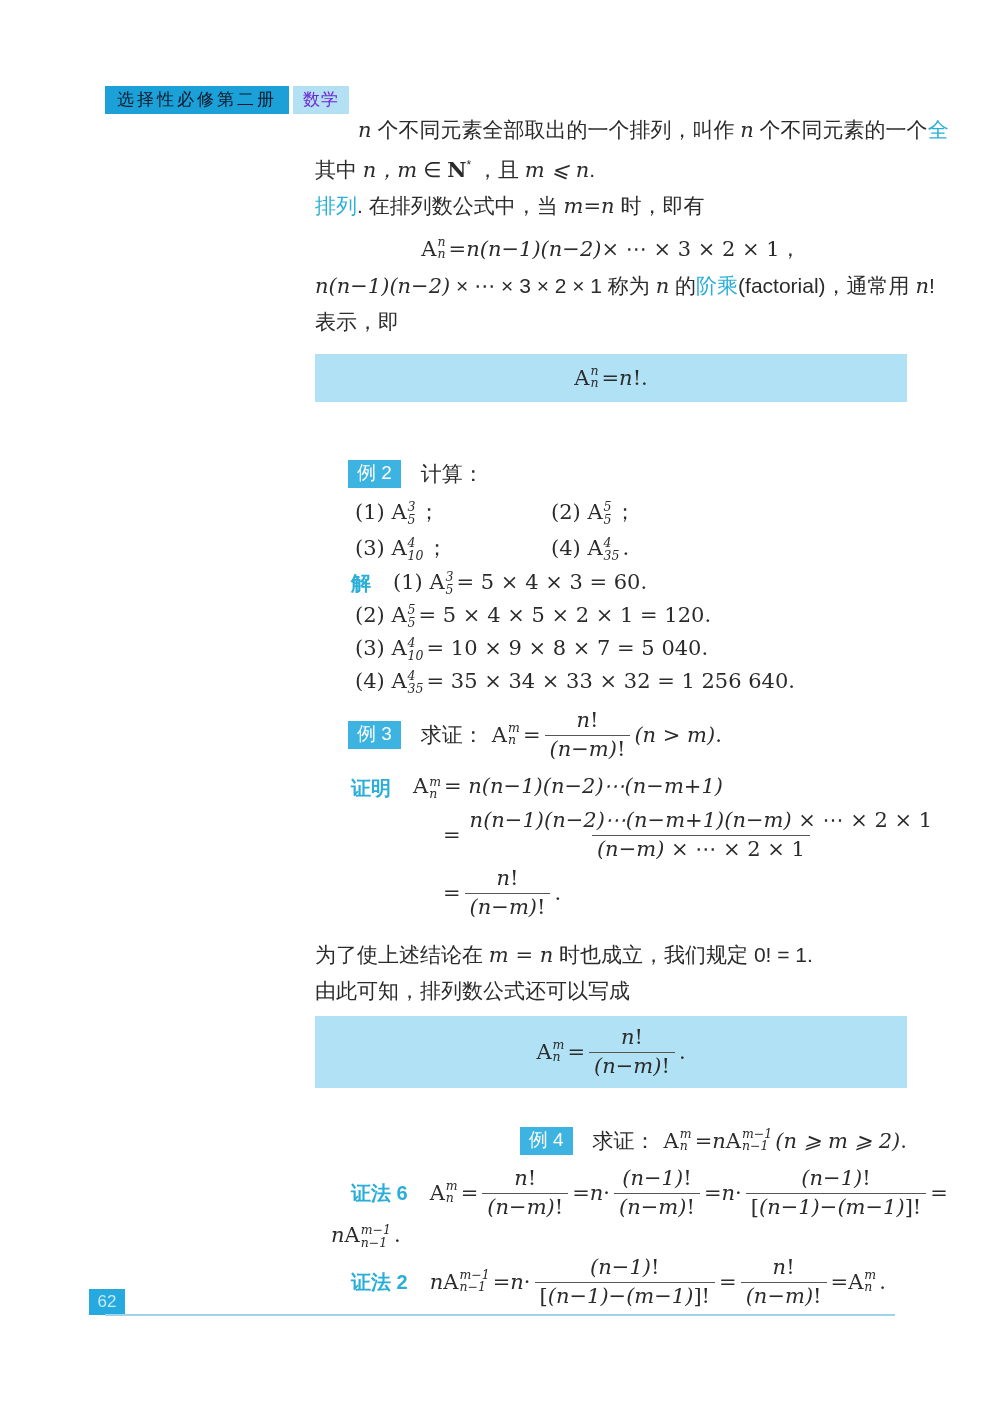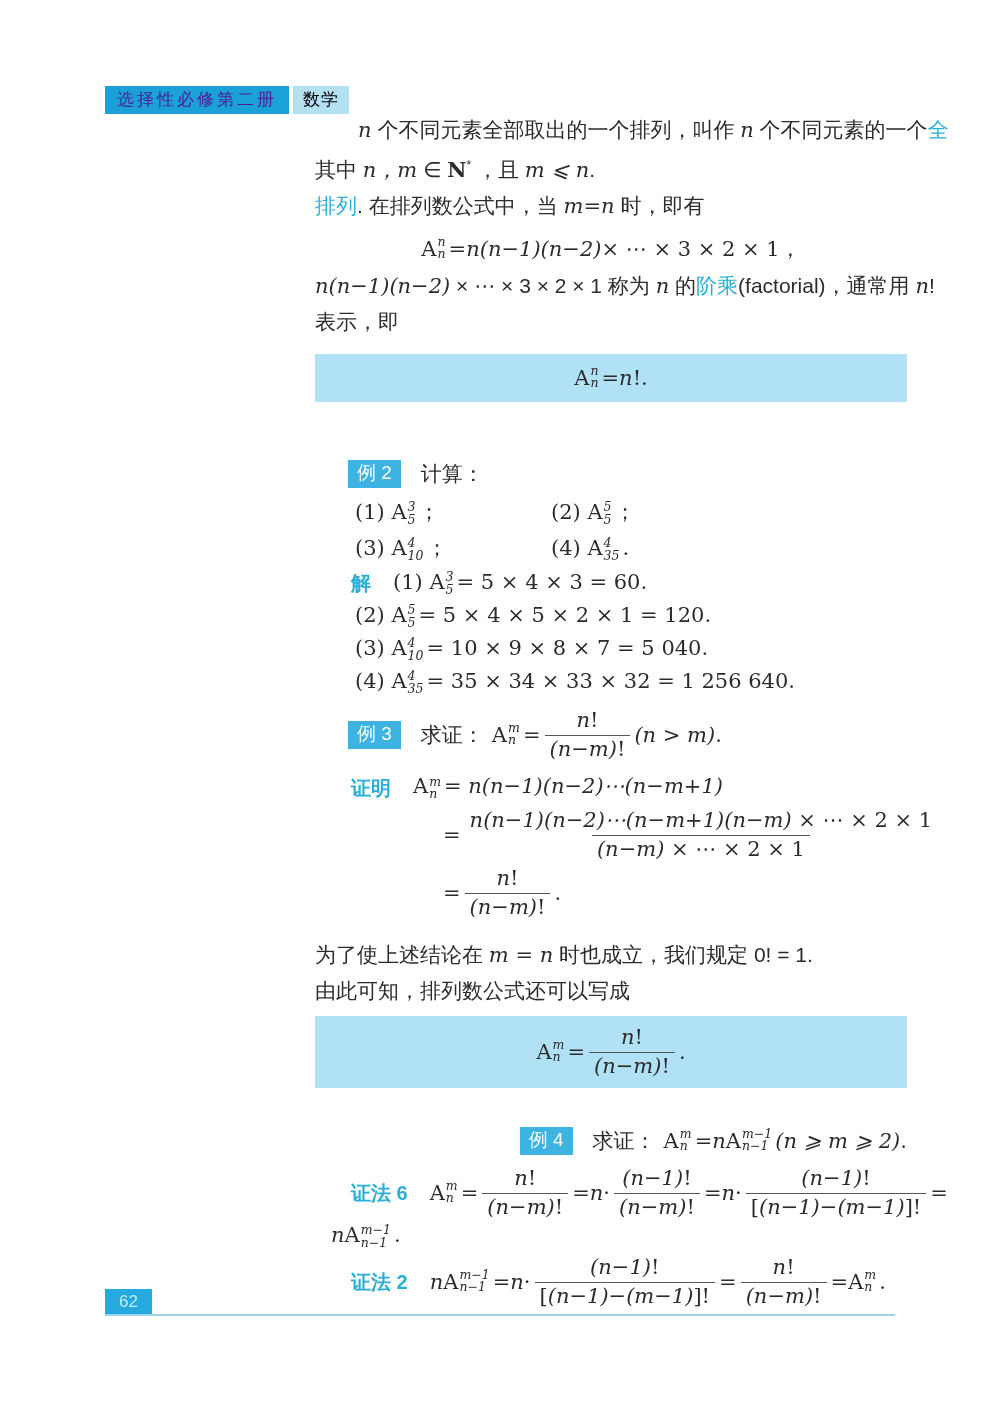--- a/index.html
+++ b/index.html
@@ -5,23 +5,23 @@
   html,body{margin:0;padding:0;}
   body{
     width:1000px;height:1402px;background:#ffffff;
     font-family:"Liberation Sans",sans-serif;color:var(--text,#2b2b2b);
     position:relative;overflow:hidden;
   }
   .page{position:absolute;inset:0;}
 
   
   .hdr{position:absolute;left:105px;top:86px;display:flex;gap:4px;align-items:stretch;}
-  .hdr-series{background:var(--header-bg,#1ba1d7);color:#4c1d95;font-size:17px;
+  .hdr-series{background:var(--header-bg,#1ba1d7);color:#0f172a;font-size:17px;
     padding:2px 12px 3px;letter-spacing:3px;}
-  .hdr-subject{background:var(--header-subject-bg,#b4e0f3);color:#000000;font-size:17px;
+  .hdr-subject{background:var(--header-subject-bg,#b4e0f3);color:#6d28d9;font-size:17px;
     padding:2px 10px 3px;letter-spacing:1px;}
 
   
   main{position:absolute;left:315px;top:112px;width:592px;}
   .para{font-size:21px;line-height:35px;margin:0;white-space:nowrap;}
   .para.indent{text-indent:2.05em;}
 
   .run{color:inherit;}
   .run.m-it{font-family:"DejaVu Serif","Liberation Serif",serif;font-style:italic;}
   .run.m-bold{font-family:"DejaVu Serif","Liberation Serif",serif;font-weight:bold;}
@@ -76,21 +76,21 @@
   .plain-cont{display:flex;align-items:center;height:33px;margin-left:16px;white-space:nowrap;}
 
   .mt10{margin-top:10px;}
   .mt16{margin-top:16px;}
   .mt36{margin-top:36px;justify-content:flex-end;}
   .mt57{margin-top:57px;}
   .mt8{margin-top:8px;}
   .mt2{margin-top:2px;}
 
   
-  .footer-box{position:absolute;left:105px;top:1289px;width:47px;height:26px;
+  .footer-box{position:absolute;left:89px;top:1289px;width:36px;height:26px;
     background:var(--footer-bg,#25a9de);color:#c6ebf8;display:flex;align-items:center;
     justify-content:center;font-size:17px;}
   .footer-line{position:absolute;left:105px;top:1314px;width:790px;height:2px;
     background:var(--footer-line,#9ed3ea);}
 </style>
 </head>
 <body>
 
 <div class="page">
 

